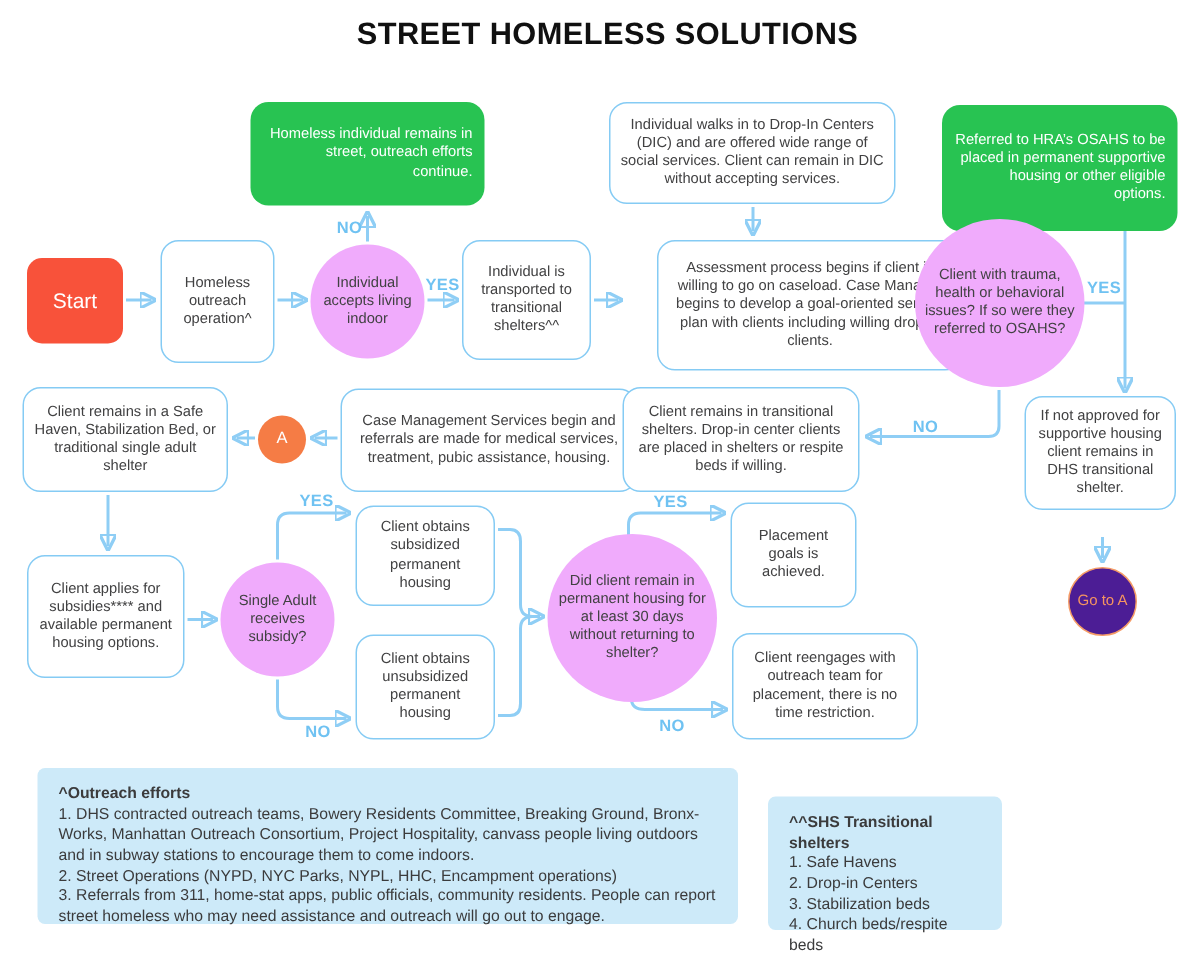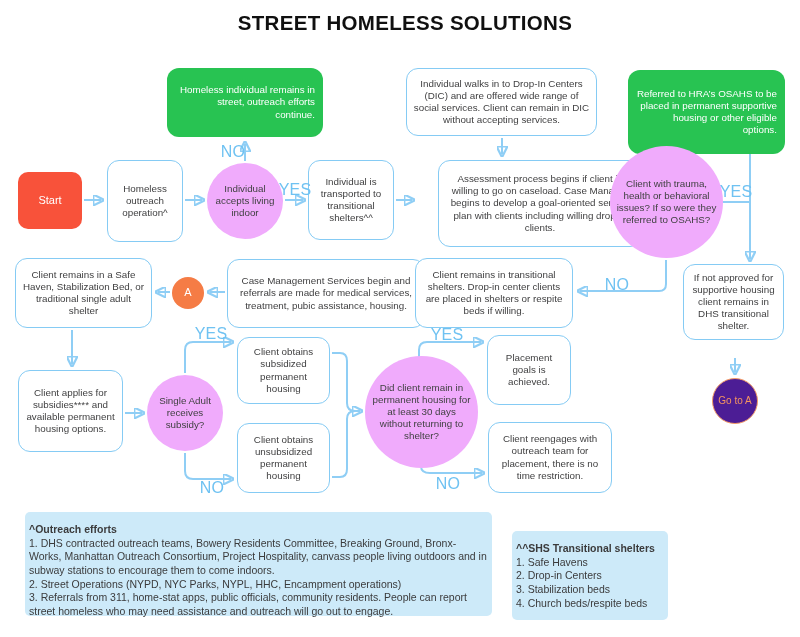--- a/index.html
+++ b/index.html
@@ -6,28 +6,28 @@
   body{width:800px;height:637px;position:relative;background:#ffffff;overflow:hidden;
        font-family:"Liberation Sans",sans-serif;}
   .title{position:absolute;left:0;right:0;top:11px;text-align:center;
          font-size:20.5px;font-weight:700;color:#101010;letter-spacing:.3px;padding-left:10px;}
   .node{position:absolute;box-sizing:border-box;display:flex;align-items:center;
         justify-content:center;text-align:center;color:#414142;
         font-size:9.8px;line-height:1.24;}
   .wbox{background:#fff;border:1.5px solid #85CBF4;border-radius:12px;padding:14px 6px;}
   .gbox{background:#28C352;color:#fff;border-radius:12px;padding:4px 8px;text-align:right;}
   .ycirc{background:#f0abfc;border-radius:50%;padding:6px;}
-  .rbox{background:#F8523A;color:#fff;border-radius:10px;font-size:11px;}
+  .rbox{background:#F8523A;color:#fff;border-radius:10px;font-size:14px;}
   .acirc{background:#F57C45;color:#fff;border-radius:50%;font-size:11px;}
   .gotoc{background:#4c1d95;border:1.5px solid #F59B66;color:#F59460;border-radius:50%;
          font-size:10px;line-height:1.15;padding:5px;}
-  .lbl{position:absolute;transform:translate(-50%,-50%);color:#6FC2F2;font-weight:400;
-       font-size:16px;letter-spacing:.2px;}
+  .lbl{position:absolute;transform:translate(-50%,-50%);color:#6FC2F2;font-weight:700;
+       font-size:11px;letter-spacing:.2px;}
   .note{position:absolute;background:#CDEAF9;border-radius:5px;color:#3B3B3C;
-        font-size:10.5px;line-height:1.3;padding:11px 4px;box-sizing:border-box;
+        font-size:10.5px;line-height:1.3;padding:11px 14px;box-sizing:border-box;
         text-align:left;}
   .note .hd{font-weight:700;}
   svg.wires{position:absolute;left:0;top:0;pointer-events:none;}
   svg.wires path{stroke:#8FCEF5;stroke-width:2;fill:none;}
 </style>
 </head>
 <body>
 
 <div class="title">STREET HOMELESS SOLUTIONS</div>
 

